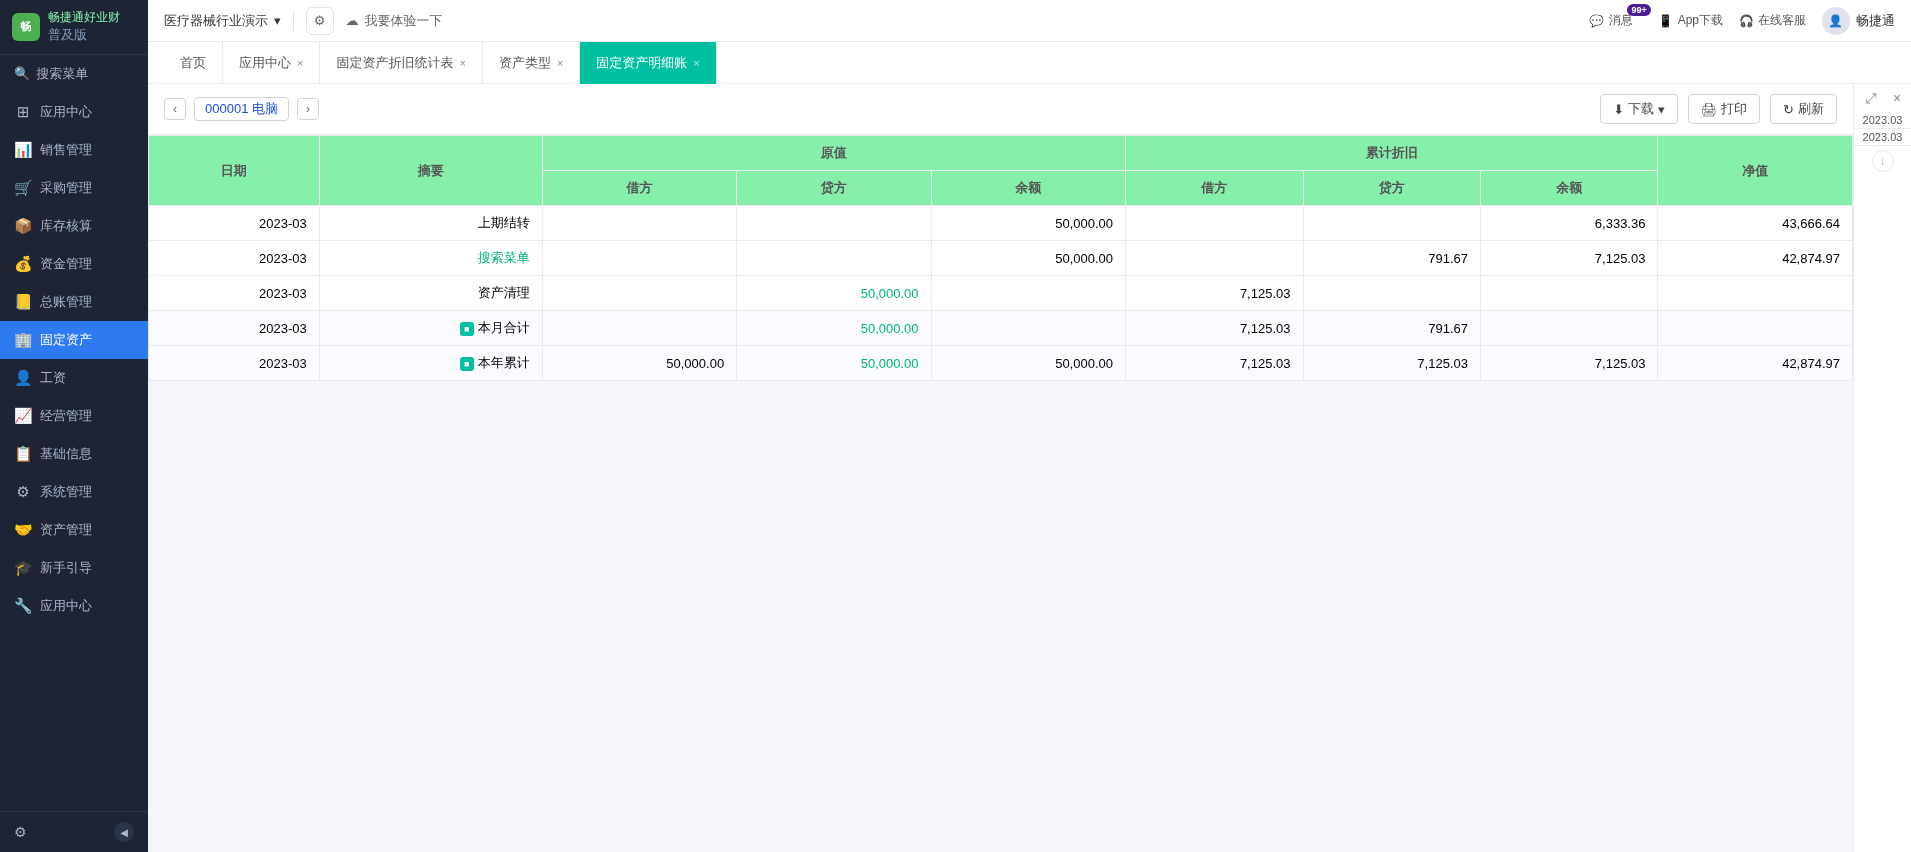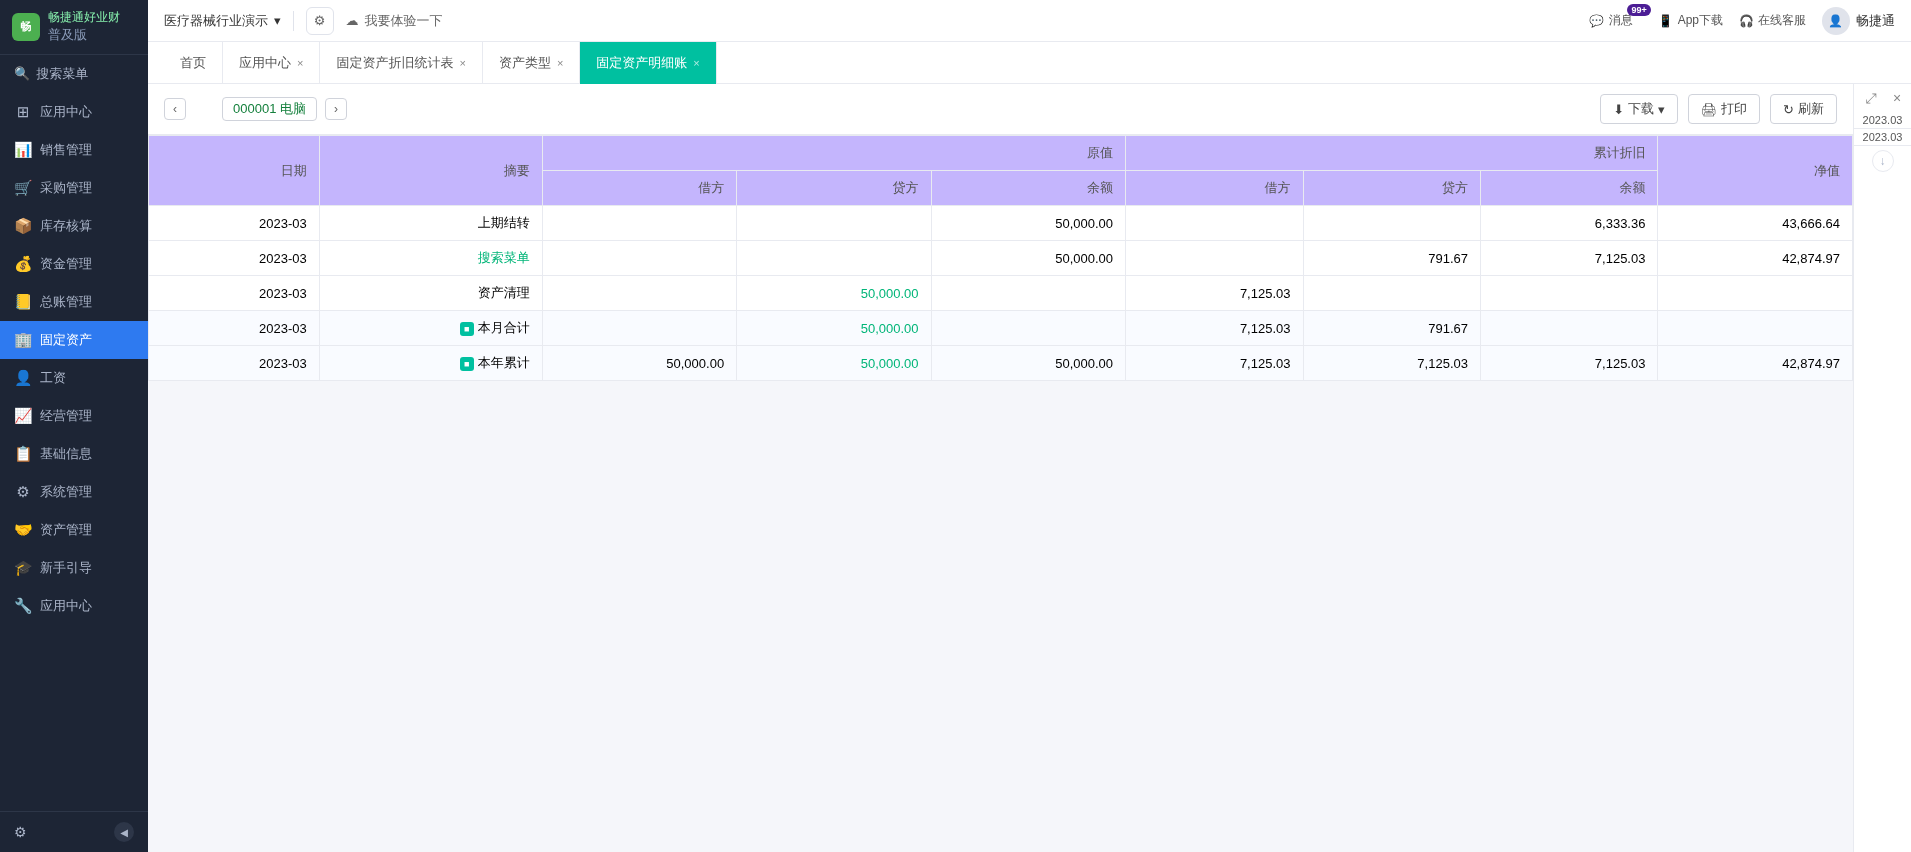--- a/index.html
+++ b/index.html
@@ -179,23 +179,22 @@
       border-radius: 4px;
       display: flex; align-items: center; justify-content: center;
       cursor: pointer; font-size: 12px; color: #666;
       background: white;
     }
     .asset-tag {
       border: 1px solid #d0d3db;
       border-radius: 4px;
       padding: 2px 10px;
       font-size: 13px;
-      color: #15803d;
-      background: white;
-      margin-left: 28px;
+      color: #1d4ed8;
+      background: white;
     }
     .toolbar-actions { display: flex; align-items: center; gap: 10px; }
     .toolbar-btn {
       display: flex; align-items: center; gap: 4px;
       padding: 5px 12px;
       border: 1px solid #d0d3db;
       border-radius: 4px;
       background: white;
       cursor: pointer;
       font-size: 13px;
@@ -210,23 +209,24 @@
       background: white;
       font-size: 13px;
     }
     th, td {
       border: 1px solid #e8eaf0;
       padding: 8px 12px;
       text-align: right;
       white-space: nowrap;
     }
     th {
-      background: #c4b5fd;
+      background: #86efac;
       color: #555;
-      font-weight: 400;
+      font-weight: 700;
+      text-align: center;
     }
     td.text-center { text-align: right; }
     .row-summary td { background: #f9fbff; }
     .row-year td { background: #f9fbff; }
     .summary-icon {
       display: inline-block;
       width: 14px; height: 14px;
       background: #00c0a0;
       border-radius: 3px;
       color: white;

